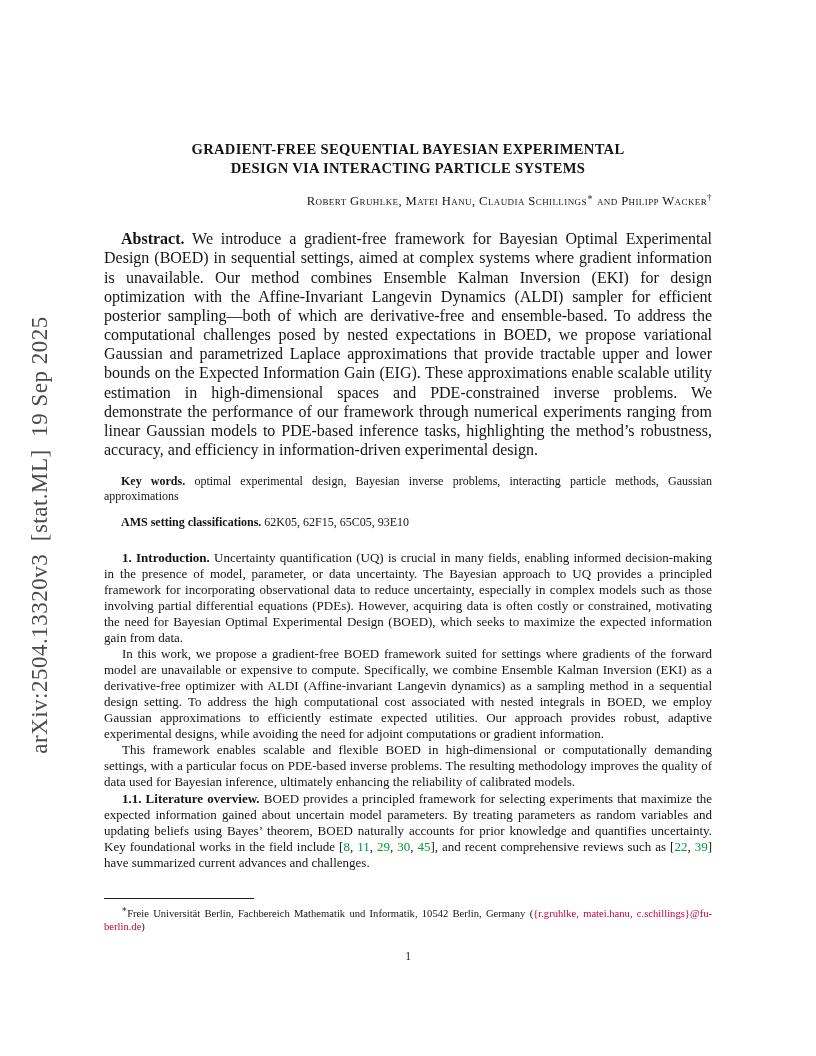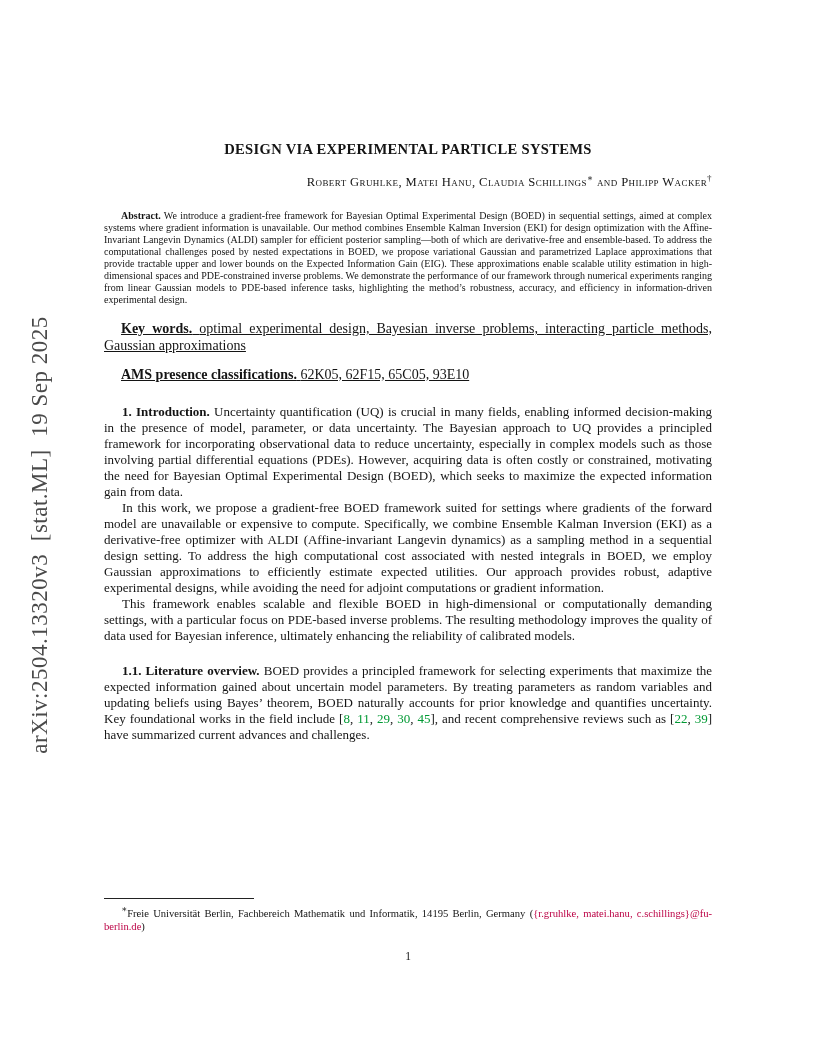--- a/index.html
+++ b/index.html
@@ -43,44 +43,43 @@
   .title-line { display: block; }
   .authors {
     text-align: right;
     font-size: 12.6px;
     font-variant: small-caps;
     letter-spacing: 0.4px;
     margin: 0 0 20px 0;
   }
   .fnmark { font-size: 9px; font-variant: normal; }
   .abstract {
-    font-size: 10px;
+    font-size: 16px;
     line-height: 1.2;
     text-align: justify;
     text-indent: 17px;
     margin: 0 0 15px 0;
   }
   .meta {
-    font-size: 14px;
+    font-size: 12px;
     line-height: 1.2;
     text-align: justify;
     text-indent: 17px;
     margin: 0 0 12px 0;
-    text-decoration: underline;
   }
   .runin { font-weight: 700; }
   .body-par {
     font-size: 13px;
     line-height: 1.235;
     text-align: justify;
     text-indent: 18px;
     margin: 0;
   }
   .first-par { margin-top: 20px; }
-  .sect-gap { margin-top: 19px; }
+  .sect-gap { margin-top: 1px; }
   .cite { color: #009933; text-decoration: none; cursor: pointer; }
   .email { color: #bb0044; text-decoration: none; cursor: pointer; }
   .footnote-block {
     position: absolute;
     left: 104px;
     width: 608px;
     bottom: 122px;
     font-size: 10.6px;
     line-height: 1.3;
     text-align: justify;
@@ -103,41 +102,42 @@
 </head>
 <body>
 
 <div class="page">
 
   <div class="arxiv-stamp">arXiv:2504.13320v3  [stat.ML]  19 Sep 2025</div>
 
   <div class="content">
 
     <h1 class="title">
-        <span class="title-line">DESIGN VIA EXPERIMENTAL PARTICLE SYSTEMS</span>
+        <span class="title-line">GRADIENT-FREE SEQUENTIAL BAYESIAN EXPERIMENTAL</span>
+        <span class="title-line">DESIGN VIA INTERACTING PARTICLE SYSTEMS</span>
       </h1>
 
     <div class="authors"><span>Robert Gruhlke, Matei Hanu, Claudia Schillings</span><sup class="fnmark">∗</sup><span> and Philipp Wacker</span><sup class="fnmark">†</sup></div>
 
     <p class="abstract"><b class="runin">Abstract.</b> <span>We introduce a gradient-free framework for Bayesian Optimal Experimental Design (BOED) in sequential settings, aimed at complex systems where gradient information is unavailable. Our method combines Ensemble Kalman Inversion (EKI) for design optimization with the Affine-Invariant Langevin Dynamics (ALDI) sampler for efficient posterior sampling—both of which are derivative-free and ensemble-based. To address the computational challenges posed by nested expectations in BOED, we propose variational Gaussian and parametrized Laplace approximations that provide tractable upper and lower bounds on the Expected Information Gain (EIG). These approximations enable scalable utility estimation in high-dimensional spaces and PDE-constrained inverse problems. We demonstrate the performance of our framework through numerical experiments ranging from linear Gaussian models to PDE-based inference tasks, highlighting the method’s robustness, accuracy, and efficiency in information-driven experimental design.</span></p>
 
     <p class="meta"><b class="runin">Key words.</b> <span>optimal experimental design, Bayesian inverse problems, interacting particle methods, Gaussian approximations</span></p>
 
-    <p class="meta"><b class="runin">AMS presence classifications.</b> <span>62K05, 62F15, 65C05, 93E10</span></p>
+    <p class="meta"><b class="runin">AMS setting classifications.</b> <span>62K05, 62F15, 65C05, 93E10</span></p>
 
     <p class="body-par first-par"><b class="runin">1. Introduction.</b> <span>Uncertainty quantification (UQ) is crucial in many fields, enabling informed decision-making in the presence of model, parameter, or data uncertainty. The Bayesian approach to UQ provides a principled framework for incorporating observational data to reduce uncertainty, especially in complex models such as those involving partial differential equations (PDEs). However, acquiring data is often costly or constrained, motivating the need for Bayesian Optimal Experimental Design (BOED), which seeks to maximize the expected information gain from data.</span></p>
 
     <p class="body-par"><span>In this work, we propose a gradient-free BOED framework suited for settings where gradients of the forward model are unavailable or expensive to compute. Specifically, we combine Ensemble Kalman Inversion (EKI) as a derivative-free optimizer with ALDI (Affine-invariant Langevin dynamics) as a sampling method in a sequential design setting. To address the high computational cost associated with nested integrals in BOED, we employ Gaussian approximations to efficiently estimate expected utilities. Our approach provides robust, adaptive experimental designs, while avoiding the need for adjoint computations or gradient information.</span></p>
 
     <p class="body-par"><span>This framework enables scalable and flexible BOED in high-dimensional or computationally demanding settings, with a particular focus on PDE-based inverse problems. The resulting methodology improves the quality of data used for Bayesian inference, ultimately enhancing the reliability of calibrated models.</span></p>
 
     <p class="body-par sect-gap"><b class="runin">1.1. Literature overview.</b> <span>BOED provides a principled framework for selecting experiments that maximize the expected information gained about uncertain model parameters. By treating parameters as random variables and updating beliefs using Bayes’ theorem, BOED naturally accounts for prior knowledge and quantifies uncertainty. Key foundational works in the field include</span> <span>[</span><a class="cite">8</a><span>, </span><a class="cite">11</a><span>, </span><a class="cite">29</a><span>, </span><a class="cite">30</a><span>, </span><a class="cite">45</a><span>]</span><span>, and recent comprehensive reviews such as</span> <span>[</span><a class="cite">22</a><span>, </span><a class="cite">39</a><span>]</span><span> have summarized current advances and challenges.</span></p>
 
   </div>
 
   <div class="footnote-block">
     <div class="footnote-rule"></div>
-    <p class="footnote"><sup class="fnmark">∗</sup><span>Freie Universität Berlin, Fachbereich Mathematik und Informatik, 14195 Berlin, Germany (</span><a class="email">{r.gruhlke, matei.hanu, c.schillings}@fu-berlin.de</a><span>)</span></p>
+    <p class="footnote"><sup class="fnmark">∗</sup><span>Freie Universität Berlin, Fachbereich Mathematik und Informatik, 10542 Berlin, Germany (</span><a class="email">{r.gruhlke, matei.hanu, c.schillings}@fu-berlin.de</a><span>)</span></p>
   </div>
 
   <div class="page-number">1</div>
 
 </div>
 
 </body></html>

